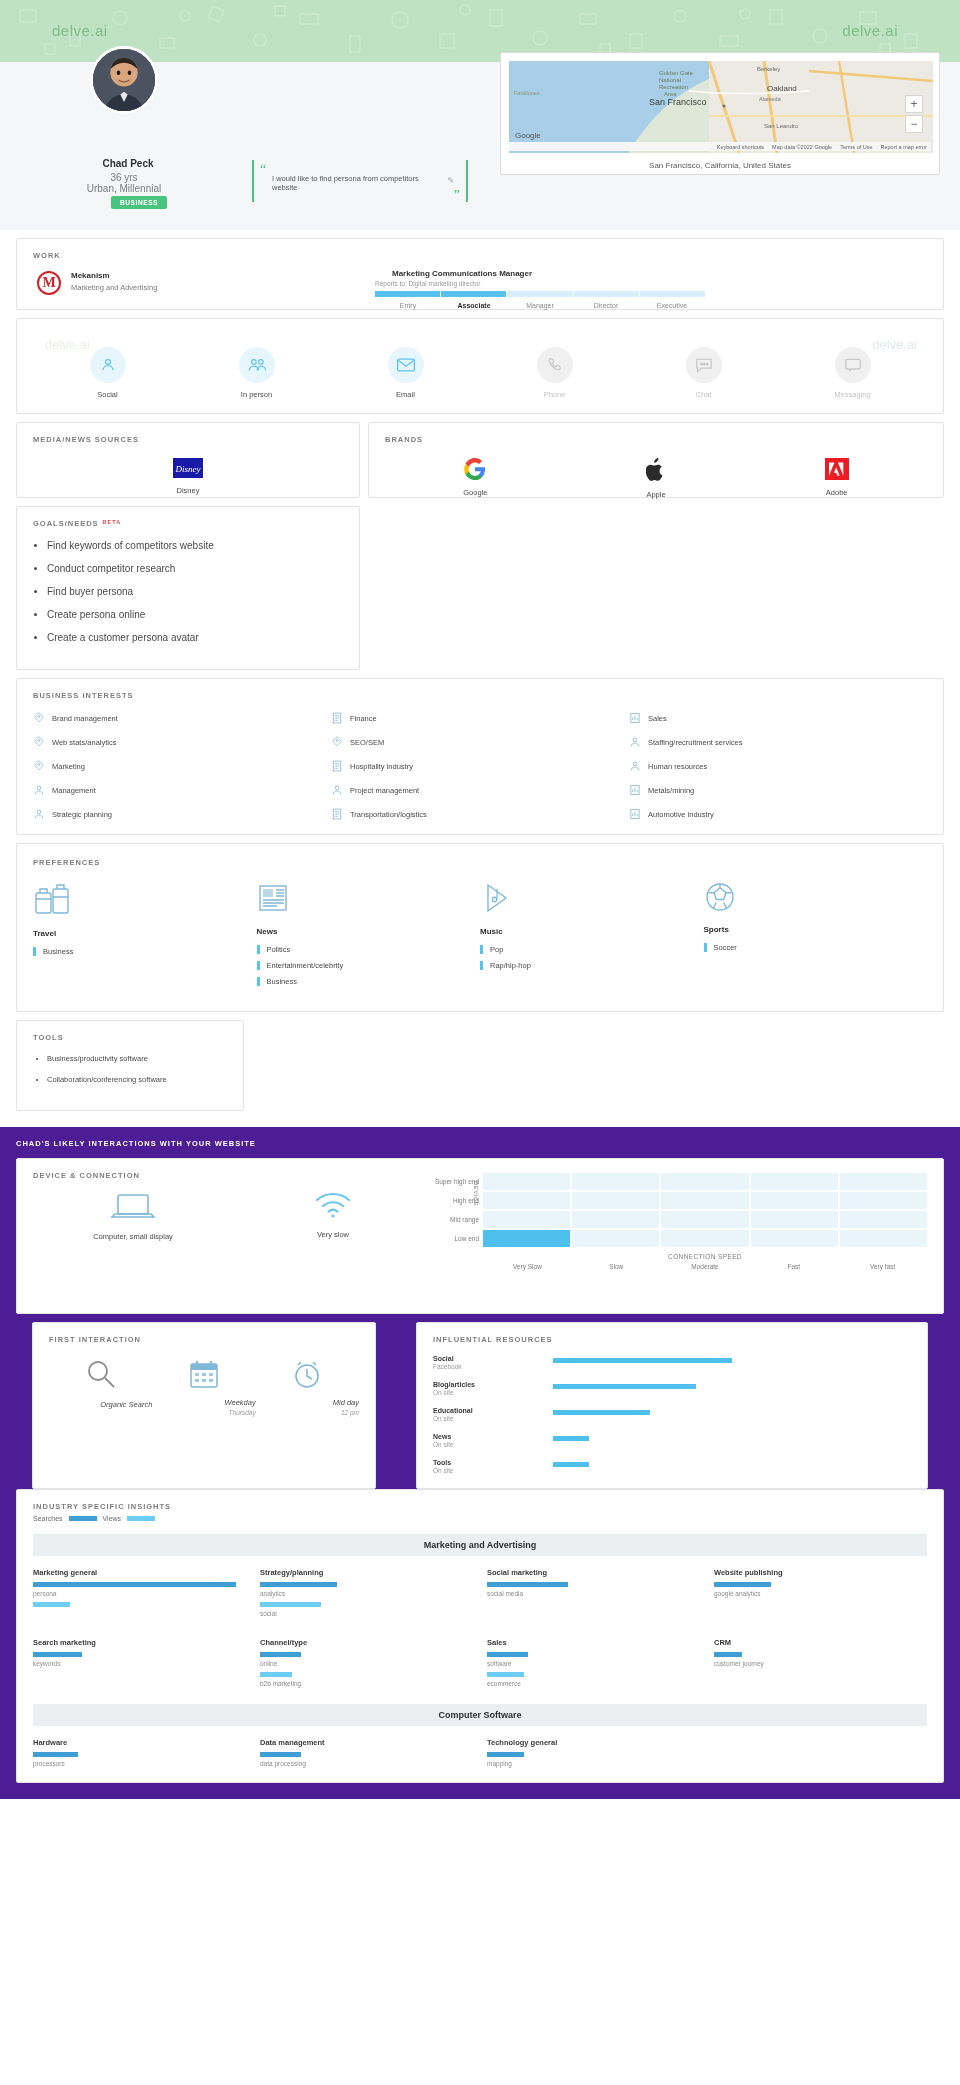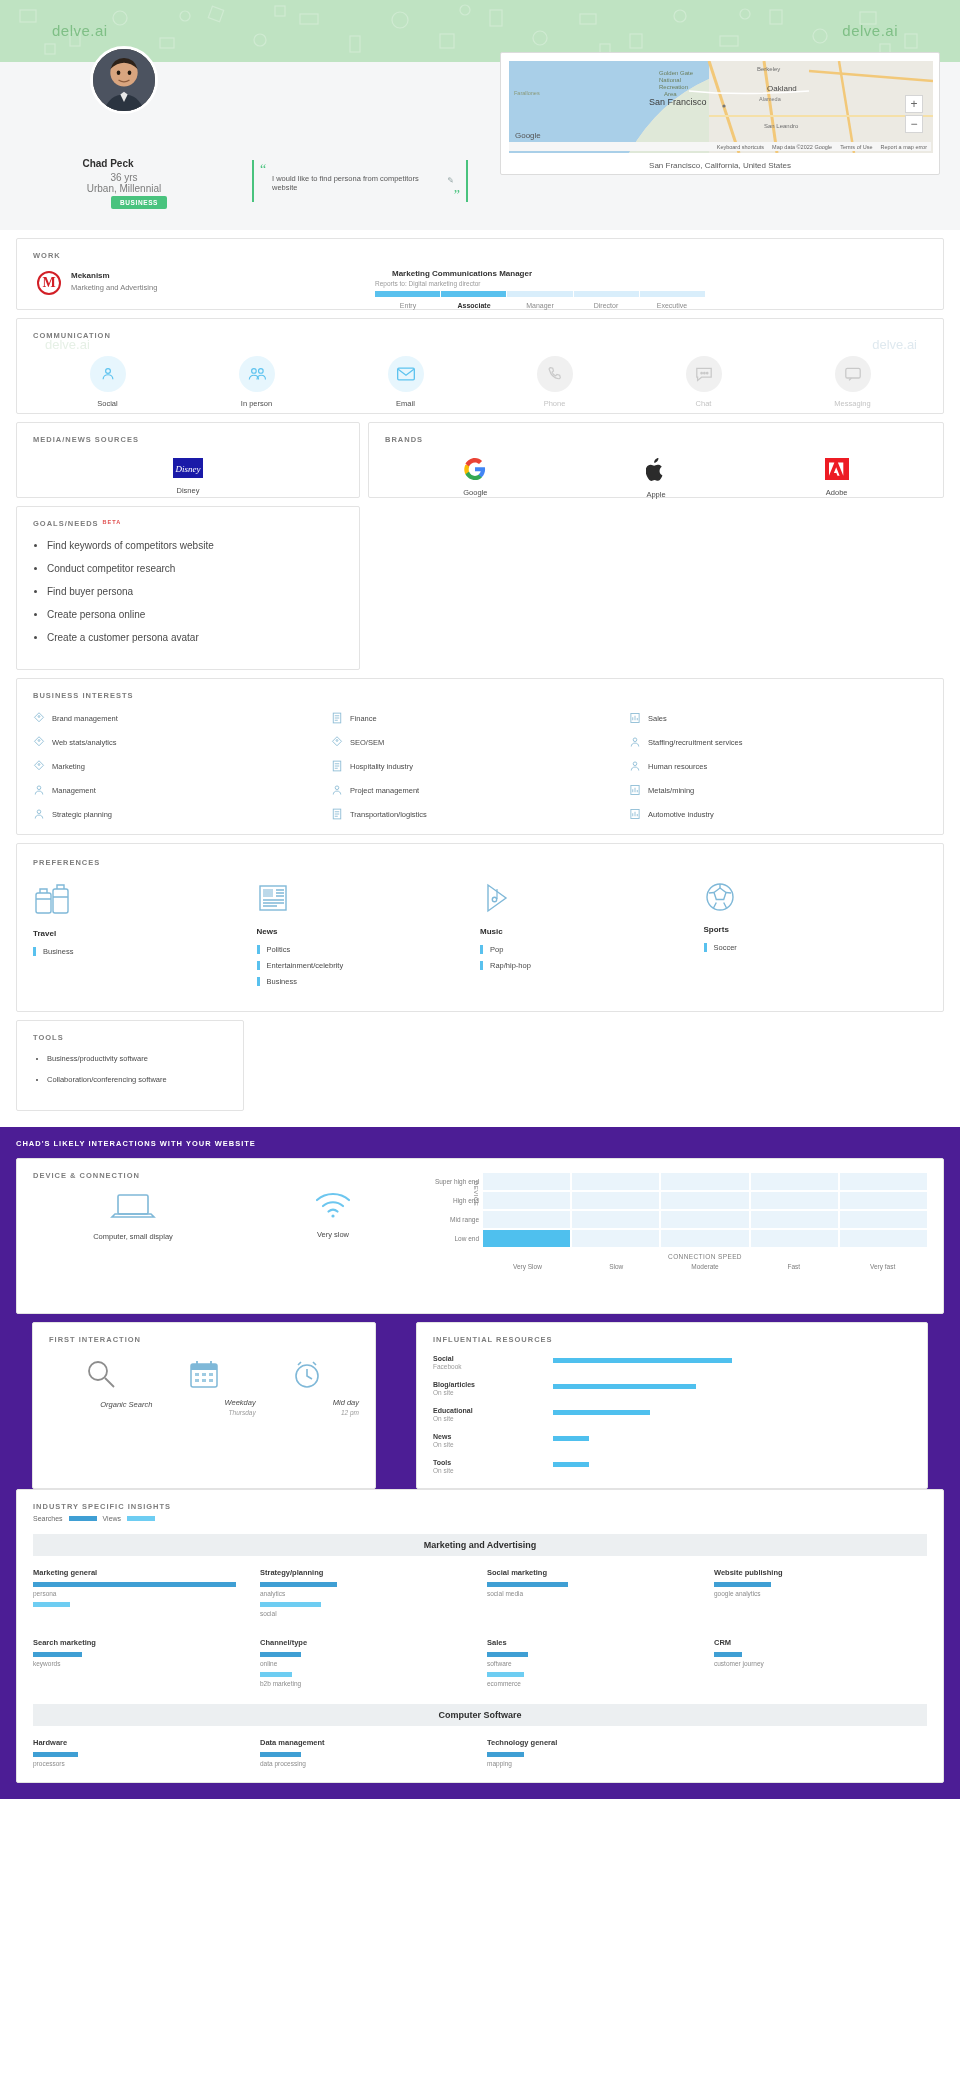--- a/index.html
+++ b/index.html
@@ -35,21 +35,21 @@
   .hero-logo.right { right: 62px; }
 
   .avatar-wrap {
     position: absolute; top: 46px; left: 90px;
     width: 68px; height: 68px; border-radius: 50%;
     border: 3px solid #ffffff; overflow: hidden; background: #3a3a3a;
   }
   .avatar-face { width: 100%; height: 100%; display: block; }
 
   .persona-name {
-    position: absolute; top: 158px; left: 46px; width: 124px; text-align: center;
+    position: absolute; top: 158px; left: 66px; width: 124px; text-align: center;
     font-size: 10px; font-weight: bold; color: #2f2f2f;
   }
   .persona-meta {
     position: absolute; top: 172px; left: 62px; width: 124px; text-align: center;
     font-size: 10px; color: #7c7c7c; line-height: 11px;
   }
   .persona-badge {
     position: absolute; top: 196px; left: 111px;
     background: #49c37e; color: #fff; font-size: 6.5px; font-weight: bold;
     letter-spacing: .6px; padding: 3px 9px; border-radius: 2px;
@@ -365,21 +365,20 @@
         <span>Entry</span>
         <span class="active">Associate</span>
         <span>Manager</span>
         <span>Director</span>
         <span>Executive</span>
       </div>
     </div>
   </div>
 
   <div class="card comm">
-    <div class="card-title">COMMUNICATION</div>
     <div class="wm l">delve.ai</div>
     <div class="wm r">delve.ai</div>
     <div class="comm-items">
 
       <div class="comm-item">
         <div class="circ">
           <svg width="18" height="18" viewBox="0 0 24 24" fill="none" stroke="#5ec3ef" stroke-width="1.6">
             <circle cx="12" cy="8" r="3.2"></circle>
               <path d="M5.5 19c0-3.6 2.9-6 6.5-6s6.5 2.4 6.5 6"></path>
           </svg>

